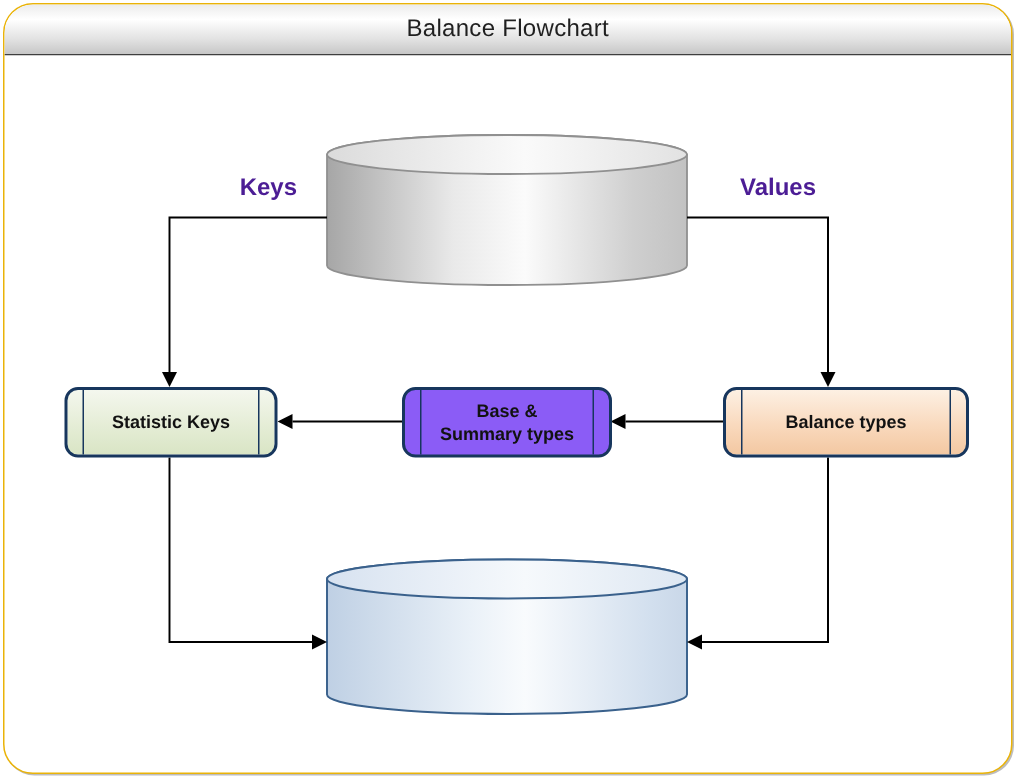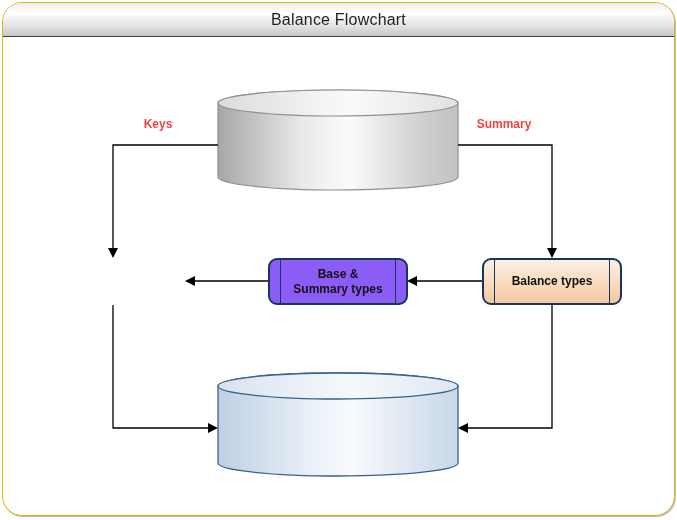--- a/index.html
+++ b/index.html
@@ -64,31 +64,31 @@
 
   .node.statistic {
     left: 43px; top: 258px; width: 142px;
     background: linear-gradient(180deg, #f4f7ee 0%, #e5edd6 55%, #d9e5c5 100%);
   }
   .node.base {
     left: 268px; top: 258px; width: 140px;
     background: #8b5cf6;
   }
   .node.balance {
-    left: 482px; top: 258px; width: 140px;
+    left: 482px; top: 258px; width: 164px;
     background: linear-gradient(180deg, #fdf0e3 0%, #f9d9bd 55%, #f3c8a2 100%);
   }
 
   .edge-label {
     position: absolute;
     width: 80px;
-    text-align: center;
+    text-align: right;
     font-weight: bold;
-    font-size: 12px;
-    color: #ef4444;
+    font-size: 16px;
+    color: #4c1d95;
   }
   .edge-label.keys   { left: 118px; top: 117px; }
   .edge-label.values { left: 464px; top: 117px; }
 </style>
 </head>
 <body>
 
 <div class="frame">
   <div class="titlebar">
     <span class="title-text">Balance Flowchart</span>
@@ -160,22 +160,27 @@
       <polygon points="208,423 208,433 218,428" fill="#000000" stroke="none"></polygon>
     </g>
 
     <g stroke="#000000" stroke-width="1.3" fill="none">
       <path d="M552,305 L552,428 L468,428"></path>
       <polygon points="468,423 468,433 458,428" fill="#000000" stroke="none"></polygon>
     </g>
   </svg>
 
   <div class="edge-label keys">Keys</div>
-  <div class="edge-label values">Summary</div>
+  <div class="edge-label values">Values</div>
 
+  <div class="node statistic">
+    <span class="pp-line left"></span>
+    <span class="pp-line right"></span>
+    <span>Statistic Keys</span>
+  </div>
 
   <div class="node base">
     <span class="pp-line left"></span>
     <span class="pp-line right"></span>
     <span>
       <span style="display:block">Base &amp;</span>
       <span style="display:block">Summary types</span>
     </span>
   </div>
 

